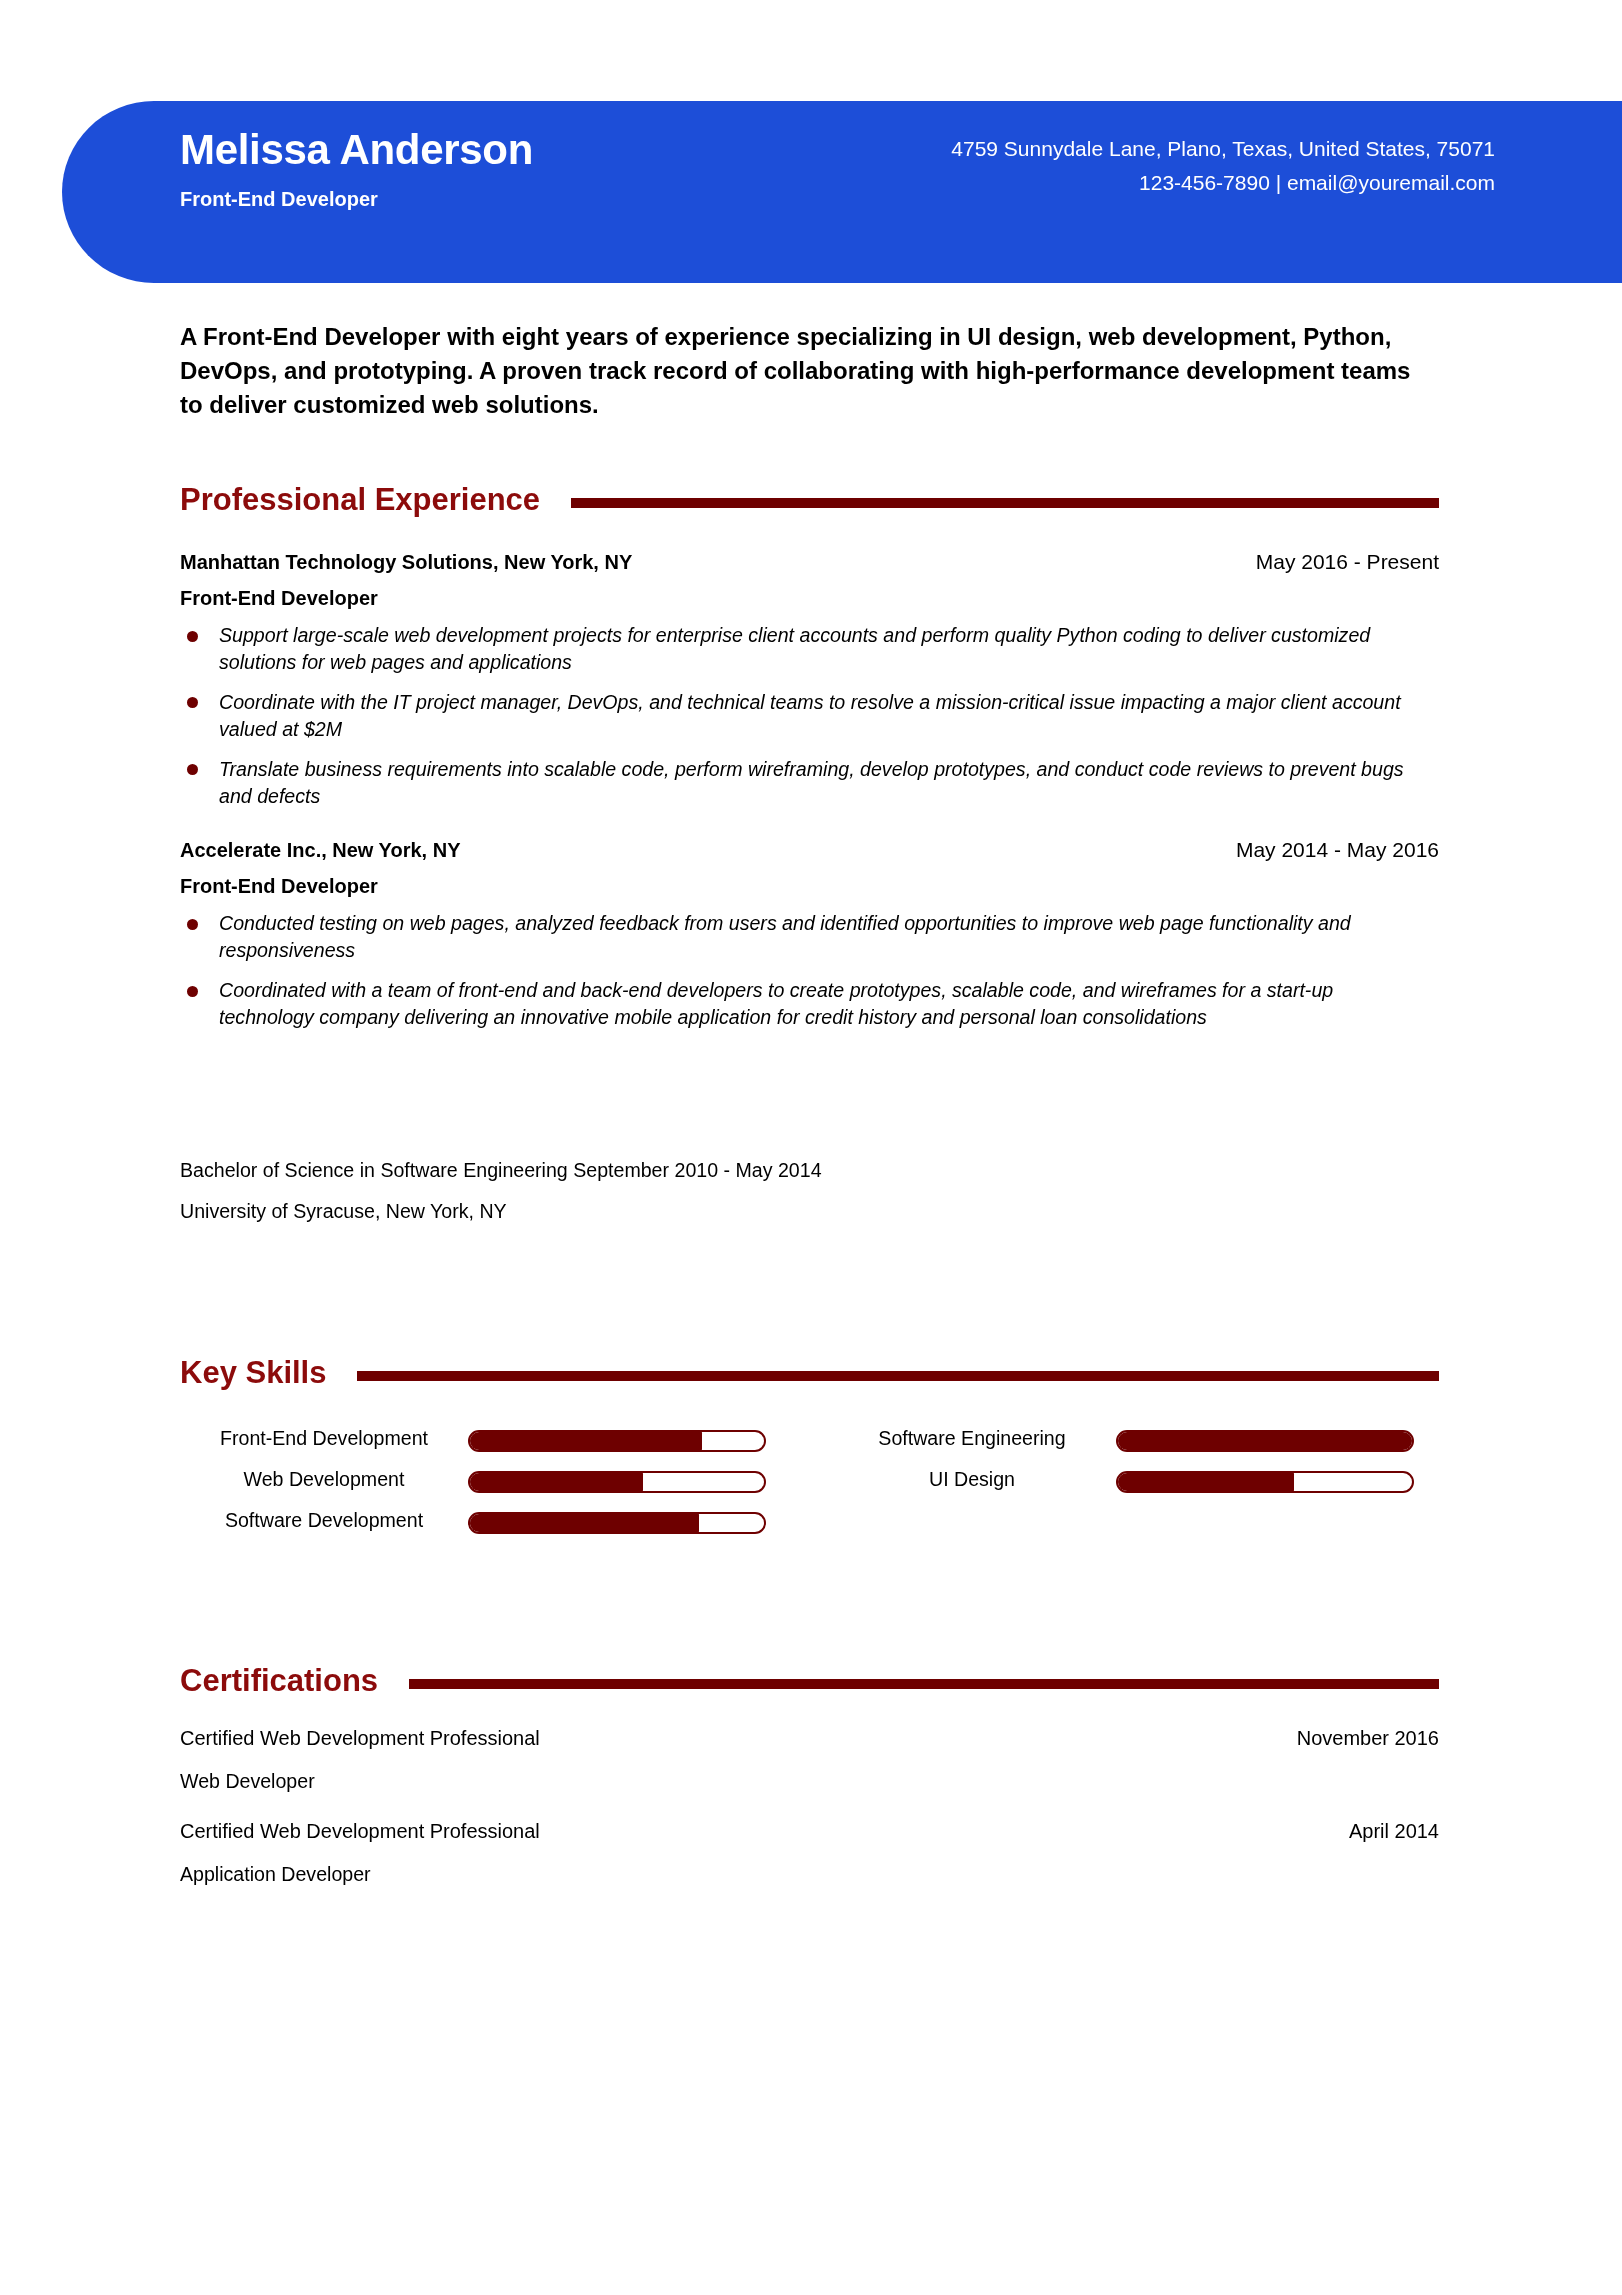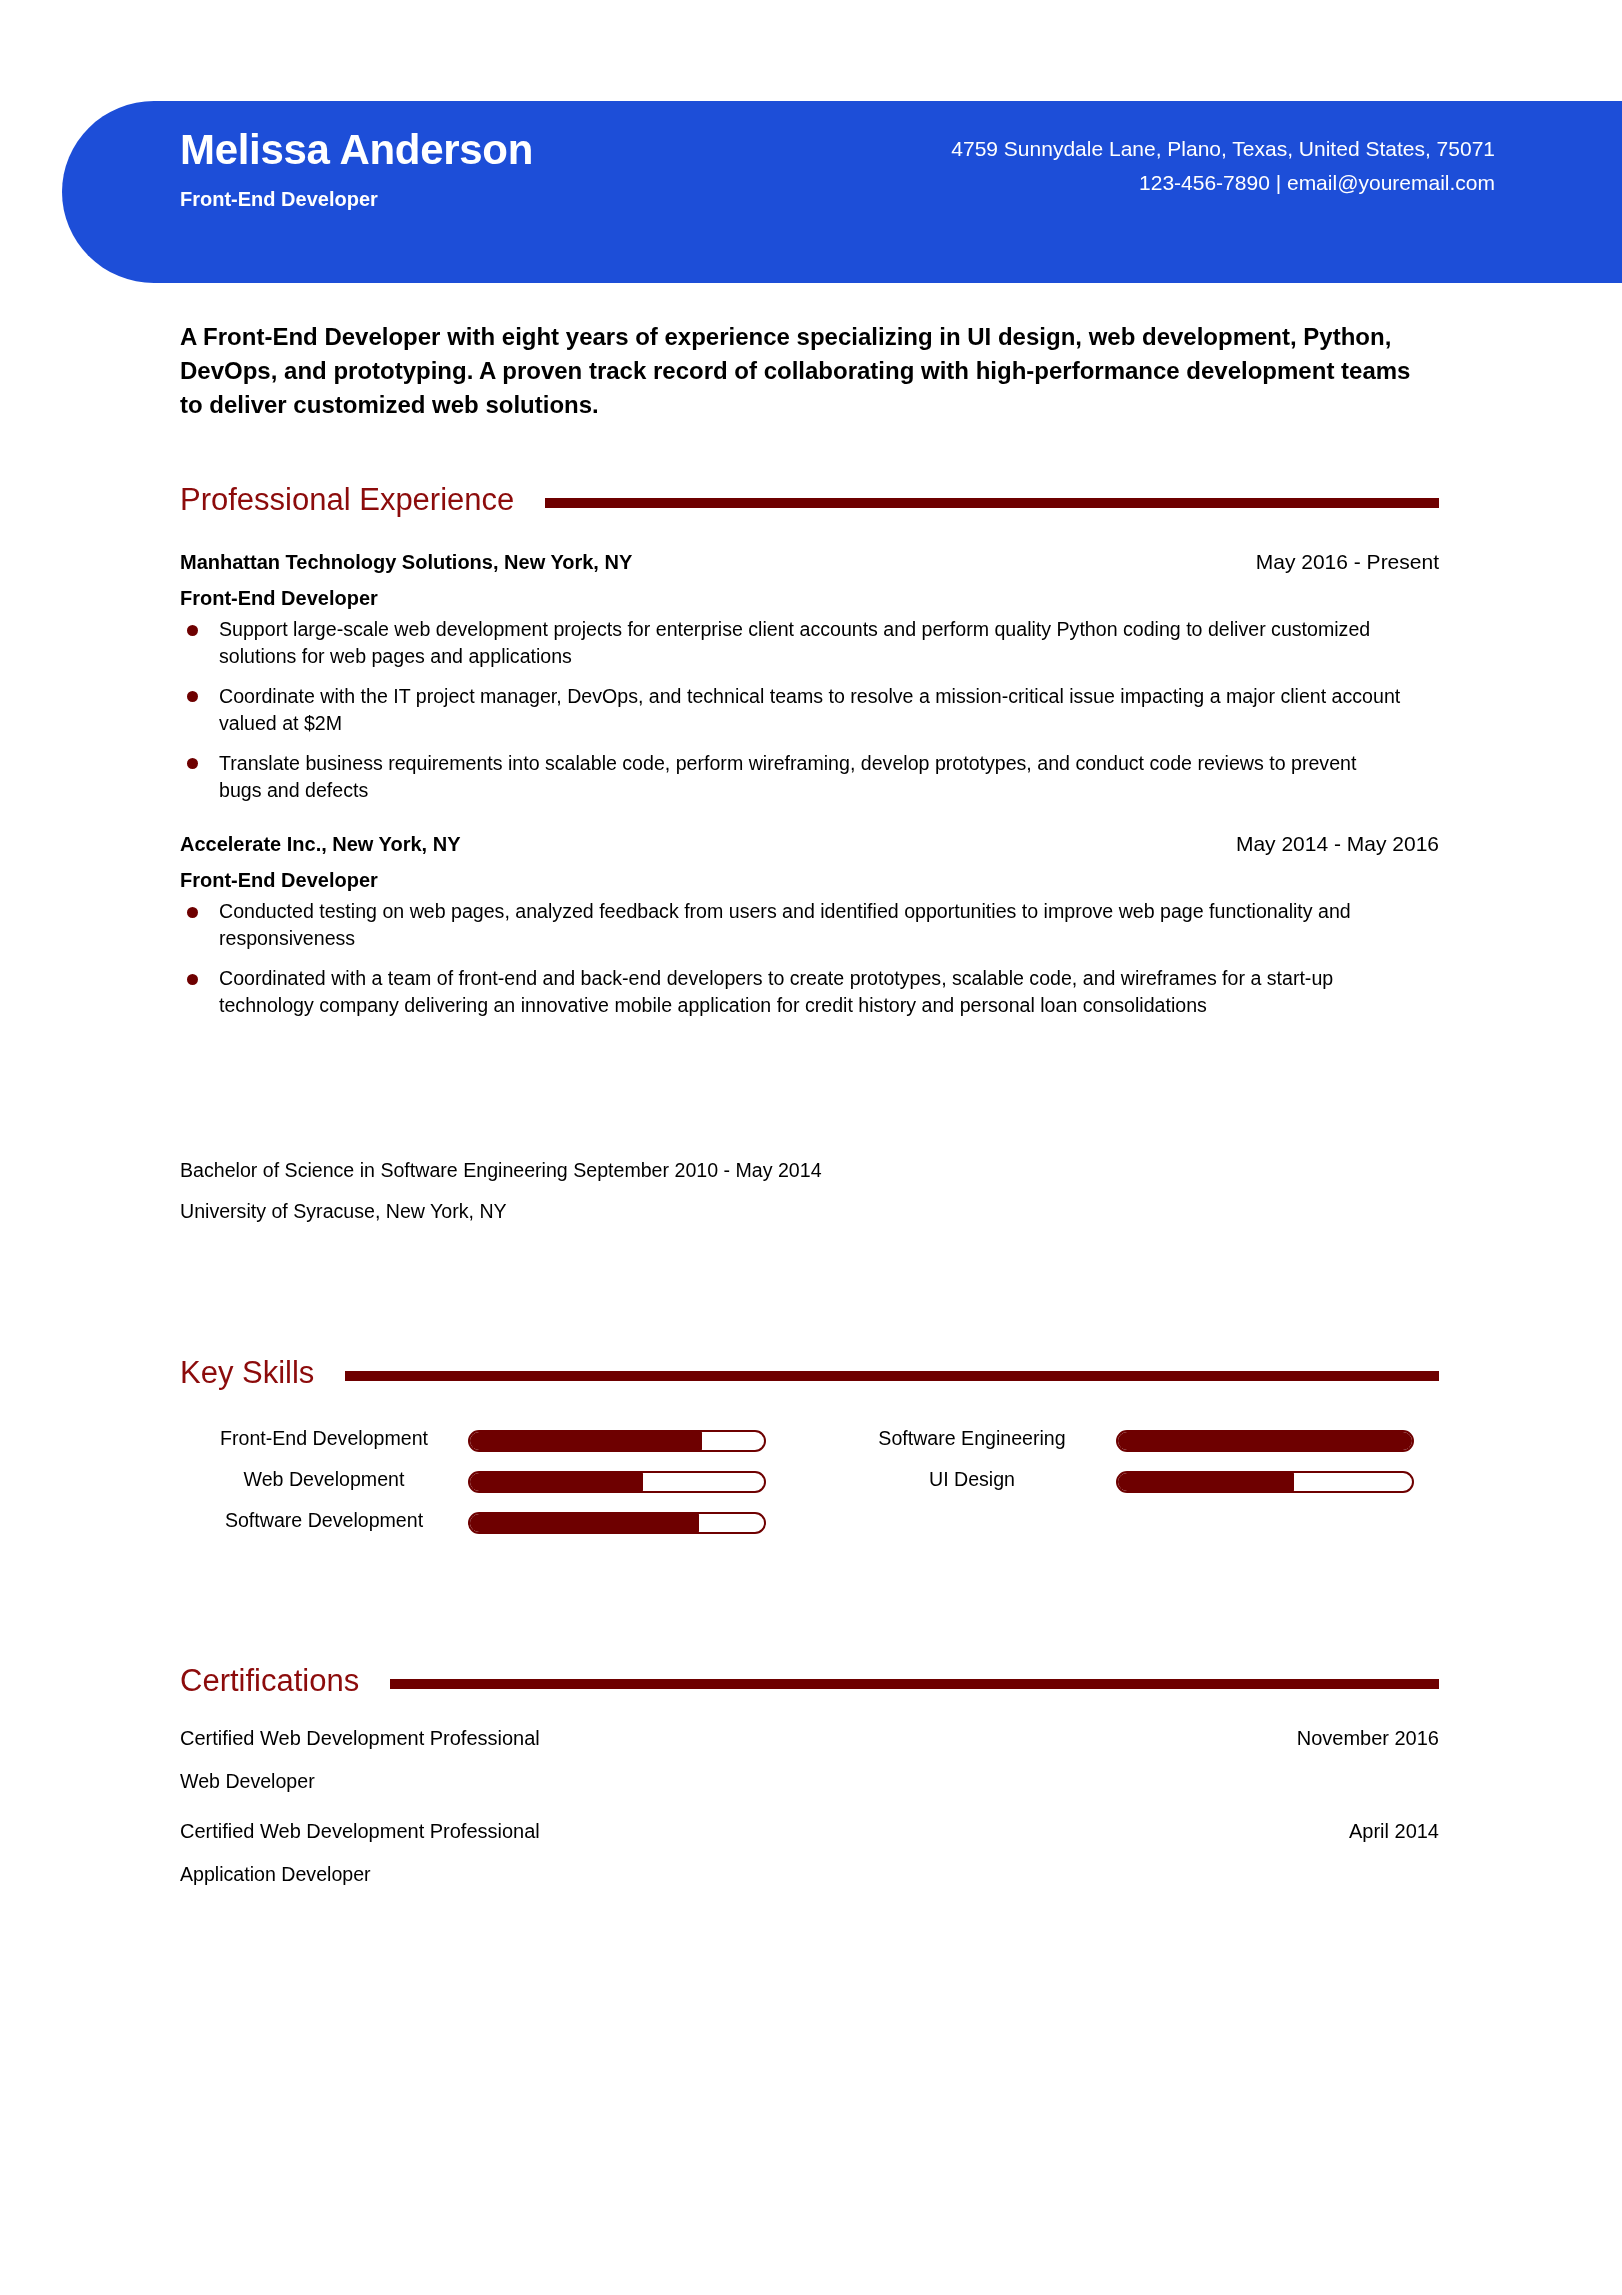--- a/index.html
+++ b/index.html
@@ -93,21 +93,21 @@
     width: 1259px;
   }
   .section-head {
     display: flex;
     align-items: center;
     height: 42px;
   }
   .section-title {
     color: #8C0B0B;
     font-size: 31px;
-    font-weight: normal;
+    font-weight: bold;
     white-space: nowrap;
     line-height: 1;
   }
   .section-rule {
     flex: 1;
     height: 9.2px;
     background: #6E0000;
     margin-left: 31px;
     margin-top: 7.9px;
   }
@@ -123,22 +123,23 @@
   }
   .job-company { white-space: nowrap; }
   .job-dates { white-space: nowrap; font-weight: normal; font-size: 21px; }
   .job-title {
     font-size: 20px;
     font-weight: bold;
     margin-top: 13px;
   }
   ul.bullets {
     list-style: none;
-    margin: 6px 0 0 0;
+    margin: 12px 0 0 0;
     padding: 0;
+    font-style: italic;
   }
   ul.bullets li {
     position: relative;
     padding-left: 39px;
     margin-bottom: 13.7px;
     font-size: 19.6px;
     line-height: 1.36;
     width: 1224px;
     box-sizing: border-box;
   }

